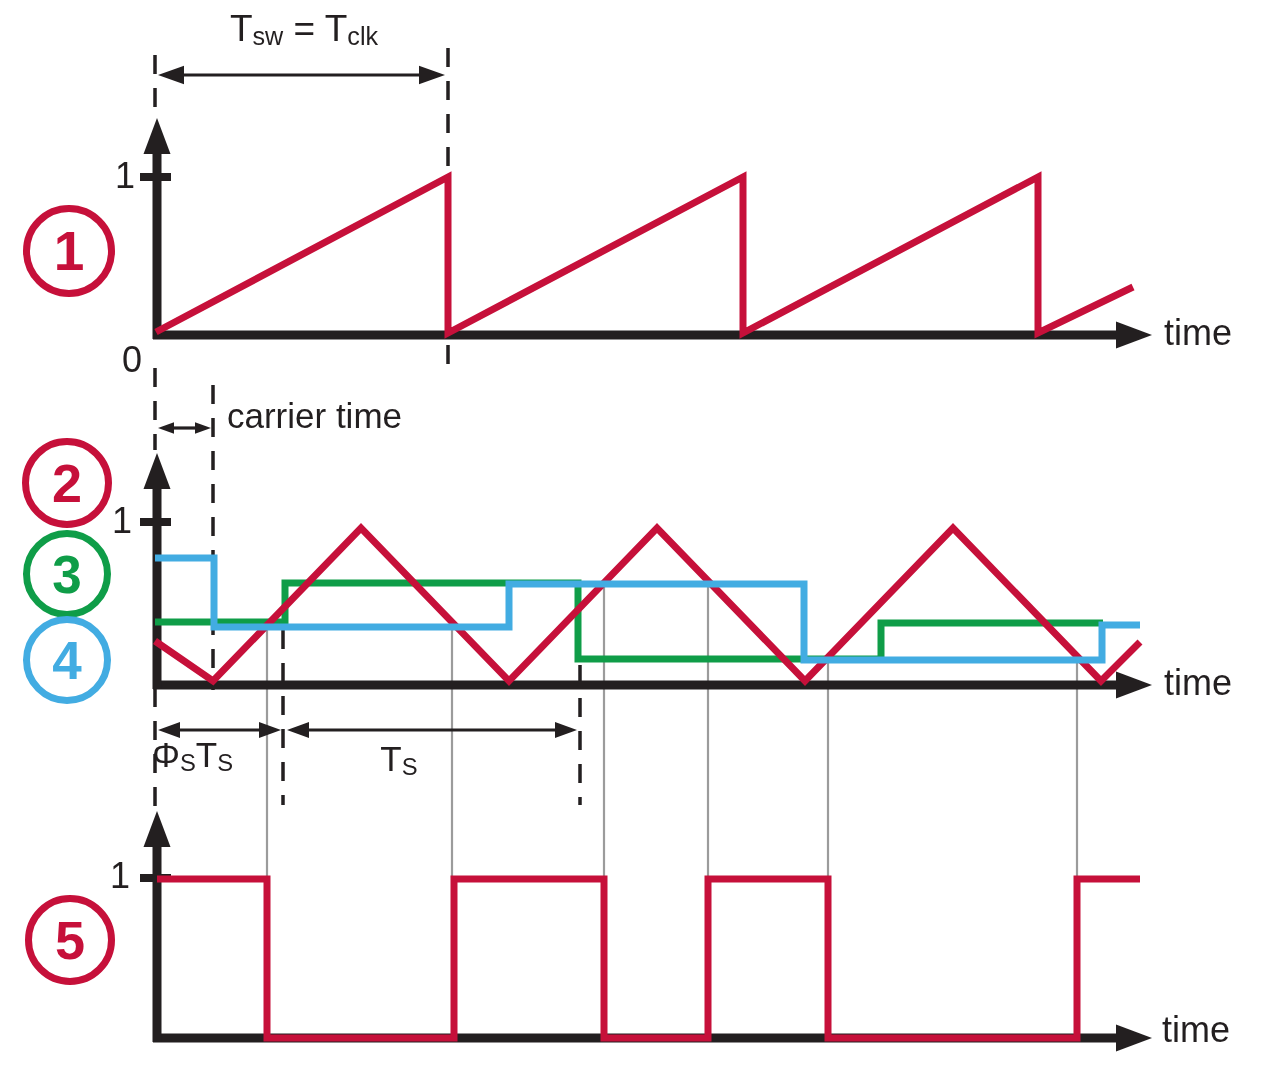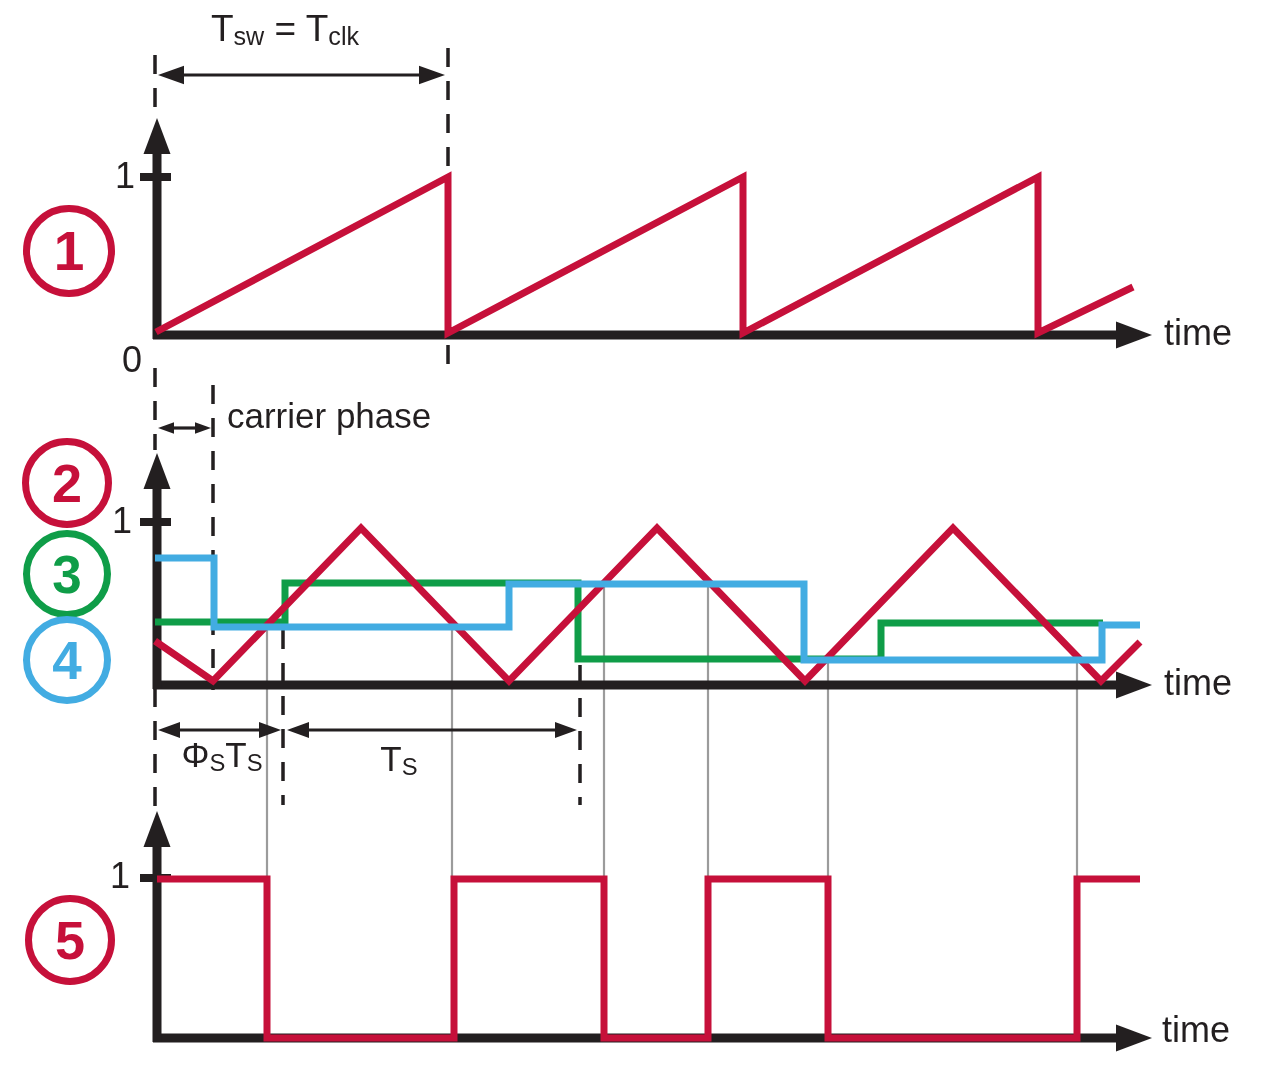--- a/index.html
+++ b/index.html
@@ -4,28 +4,28 @@
 <title>Diagram</title>
 <style>
   html,body{margin:0;padding:0;background:#fff;}
   .canvas{
     position:relative;width:1267px;height:1075px;background:#fff;overflow:hidden;
     font-family:"Liberation Sans", sans-serif;color:#231F20;
   }
   #diagram-svg{position:absolute;left:0;top:0;}
   .lbl{position:absolute;white-space:nowrap;line-height:1.15;}
   .lbl sub{font-size:0.68em;vertical-align:-0.16em;line-height:0;}
-  .l-tsw{left:135px;top:8px;width:300px;text-align:center;font-size:37px;}
+  .l-tsw{left:154px;top:8px;width:300px;text-align:center;font-size:37px;}
   .l-one1{left:95px;top:155px;width:40px;text-align:right;font-size:36px;}
   .l-zero{left:112px;top:339px;width:40px;text-align:center;font-size:36px;}
   .l-time1{left:1164px;top:312px;font-size:36px;}
   .l-cphase{left:227px;top:396px;font-size:35px;}
   .l-one2{left:92px;top:500px;width:40px;text-align:right;font-size:36px;}
   .l-time2{left:1164px;top:662px;font-size:36px;}
-  .l-phists{left:152px;top:735px;width:140px;text-align:center;font-size:35px;}
+  .l-phists{left:152px;top:735px;width:140px;text-align:left;font-size:35px;}
   .l-ts{left:344px;top:739px;width:110px;text-align:center;font-size:35px;}
   .l-one5{left:90px;top:855px;width:40px;text-align:right;font-size:36px;}
   .l-time5{left:1162px;top:1009px;font-size:36px;}
   .badge{
     position:absolute;border-radius:50%;box-sizing:border-box;background:#fff;
     display:flex;align-items:center;justify-content:center;font-weight:bold;
   }
 </style>
 </head>
 <body>
@@ -117,21 +117,21 @@
       </div>
       <div class="badge" style="left: 25px; top: 895px; width: 90px; height: 90px; border: 7px solid rgb(198, 16, 58); color: rgb(198, 16, 58); font-size: 54px;">
         <span>5</span>
       </div>
     </div>
 
   <div class="lbl l-tsw"><span>T</span><sub>sw</sub><span> = T</span><sub>clk</sub></div>
   <div class="lbl l-one1">1</div>
   <div class="lbl l-zero">0</div>
   <div class="lbl l-time1">time</div>
-  <div class="lbl l-cphase">carrier phase</div>
+  <div class="lbl l-cphase">carrier time</div>
   <div class="lbl l-one2">1</div>
   <div class="lbl l-time2">time</div>
   <div class="lbl l-phists"><span>Φ</span><sub>S</sub><span>T</span><sub>S</sub></div>
   <div class="lbl l-ts"><span>T</span><sub>S</sub></div>
   <div class="lbl l-one5">1</div>
   <div class="lbl l-time5">time</div>
 
 </div>
 
 </body></html>

